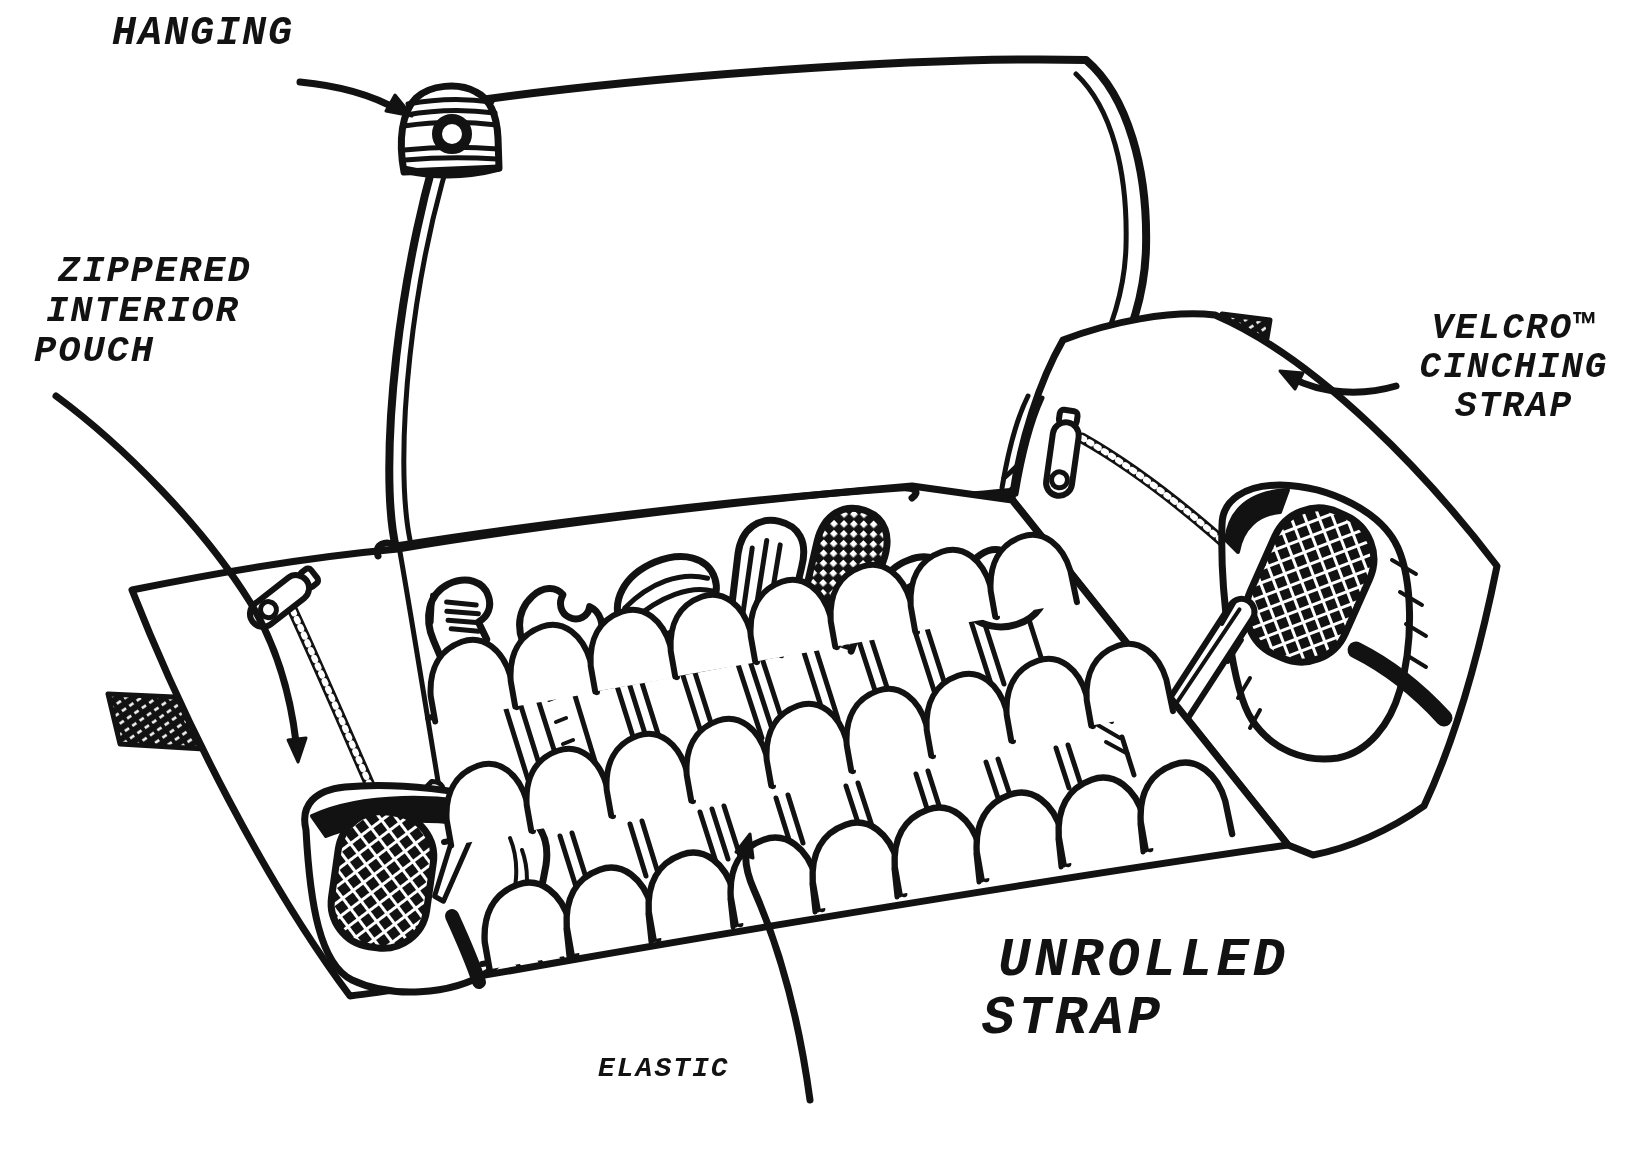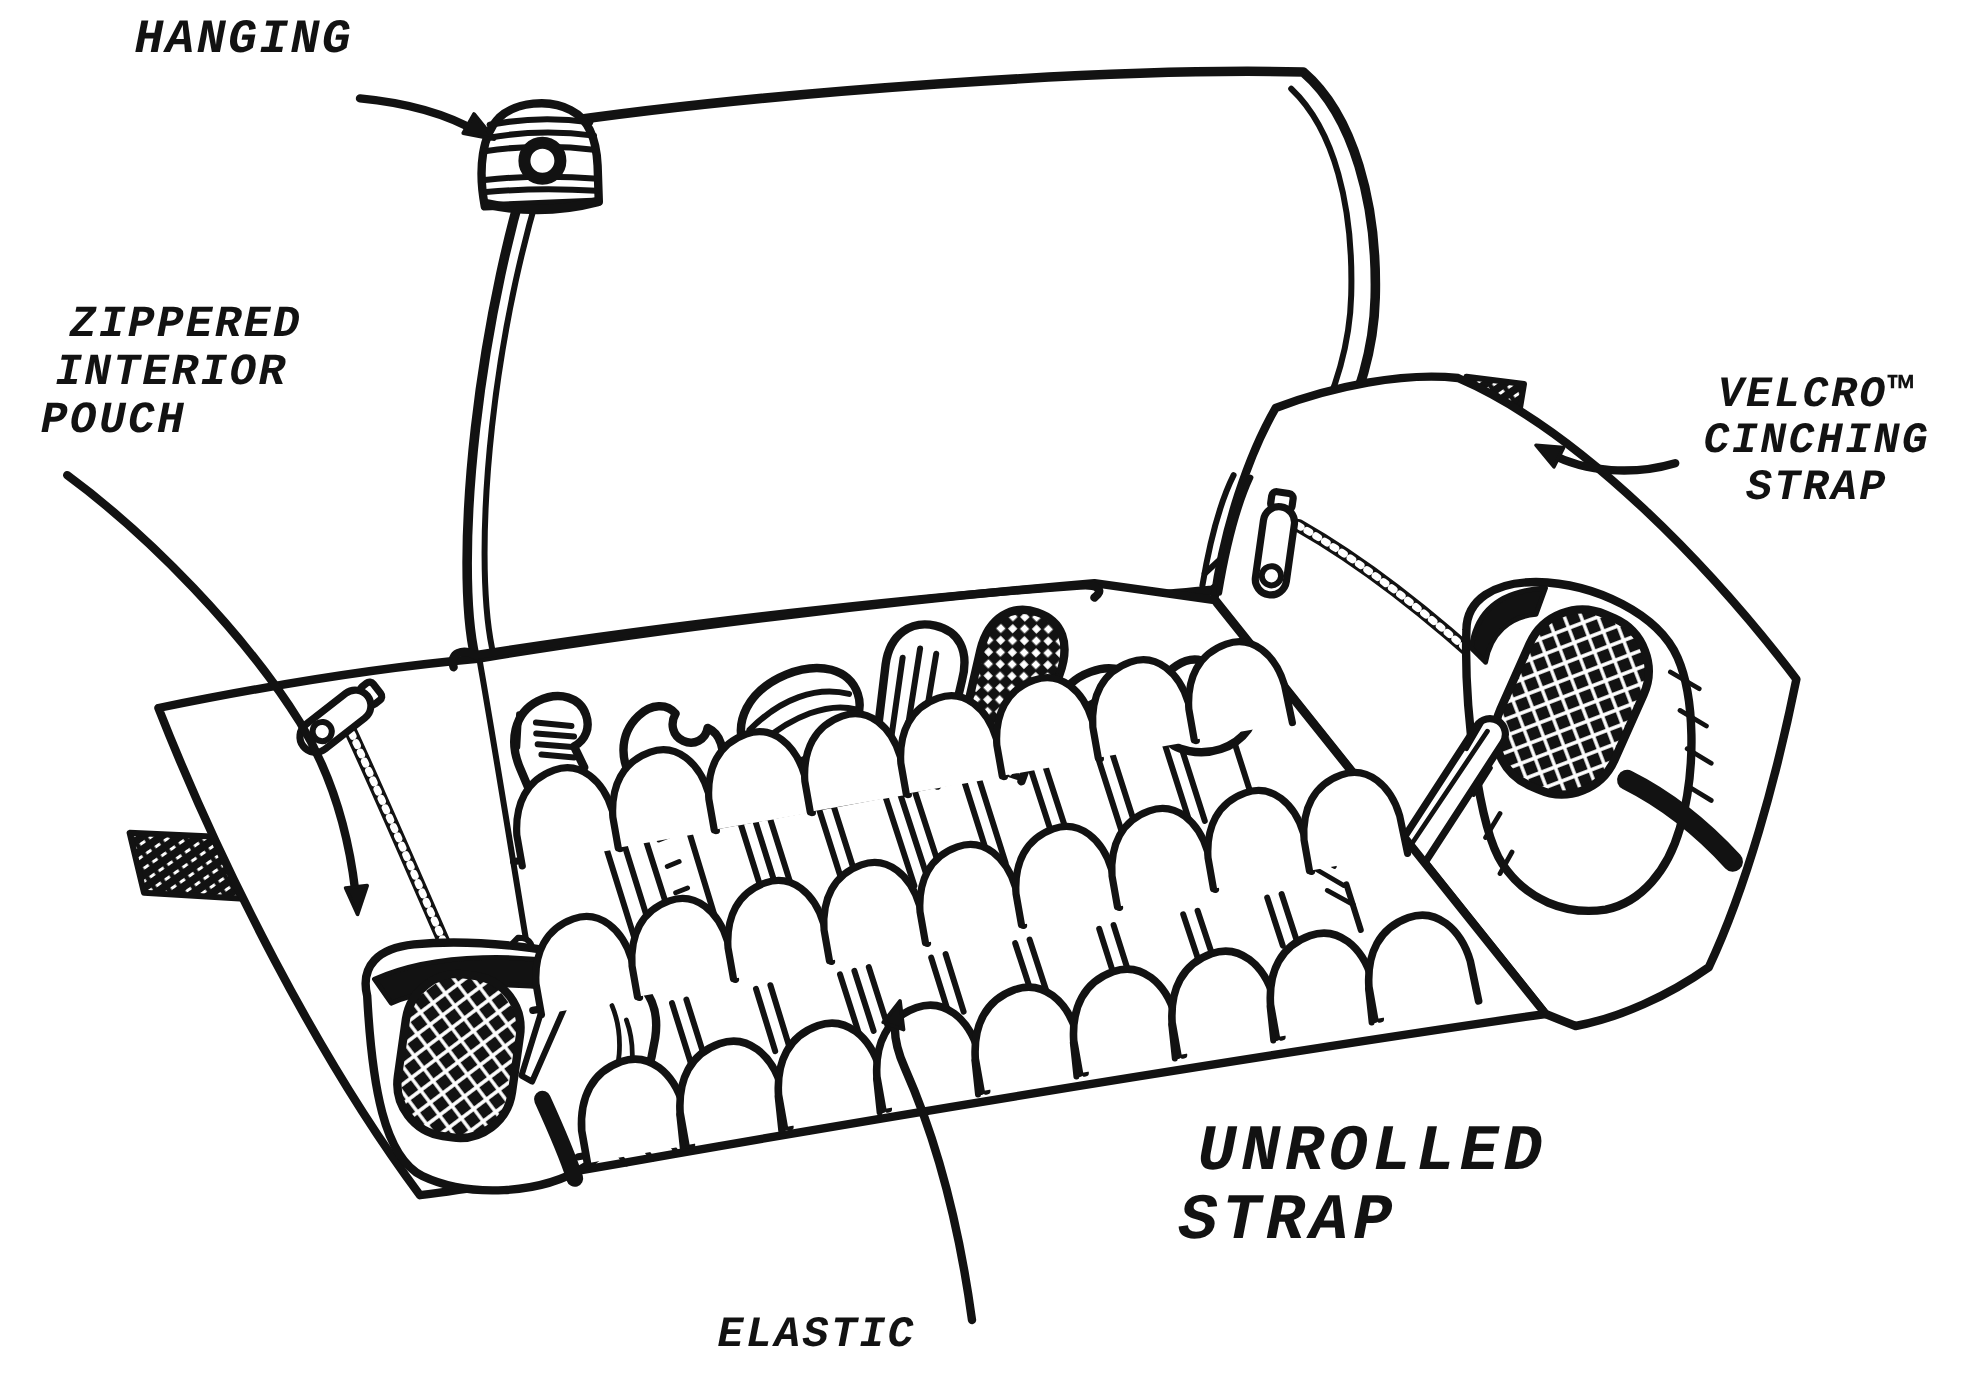--- a/index.html
+++ b/index.html
@@ -8,21 +8,21 @@
   .stage svg{position:absolute;left:0;top:0;}
   .label{position:absolute;color:var(--ink,#121212);font-weight:bold;font-style:italic;
          line-height:1.08;letter-spacing:2px;white-space:nowrap;}
   .label span{display:block;}
   #lbl-grommet{left:86px;top:12px;font-size:40px;}
   #lbl-grommet .l1{margin-left:26px;}
   #lbl-zip{left:34px;top:252px;font-size:37px;}
   #lbl-zip .l1{margin-left:24px;}
   #lbl-zip .l2{margin-left:12px;}
   #lbl-velcro{left:1392px;top:310px;width:244px;text-align:center;font-size:36px;}
-  #lbl-elastic{left:568px;top:1094px;font-size:36px;}
+  #lbl-elastic{left:568px;top:1054px;font-size:28px;}
   #lbl-elastic .l1{margin-left:30px;}
   #lbl-caption{left:982px;top:932px;font-size:54px;letter-spacing:4px;}
   #lbl-caption .l1{margin-left:16px;}
 </style>
 </head>
 <body>
 
 <div class="stage">
 <svg width="1646" height="1162" viewBox="0 0 1646 1162">
   <defs>

